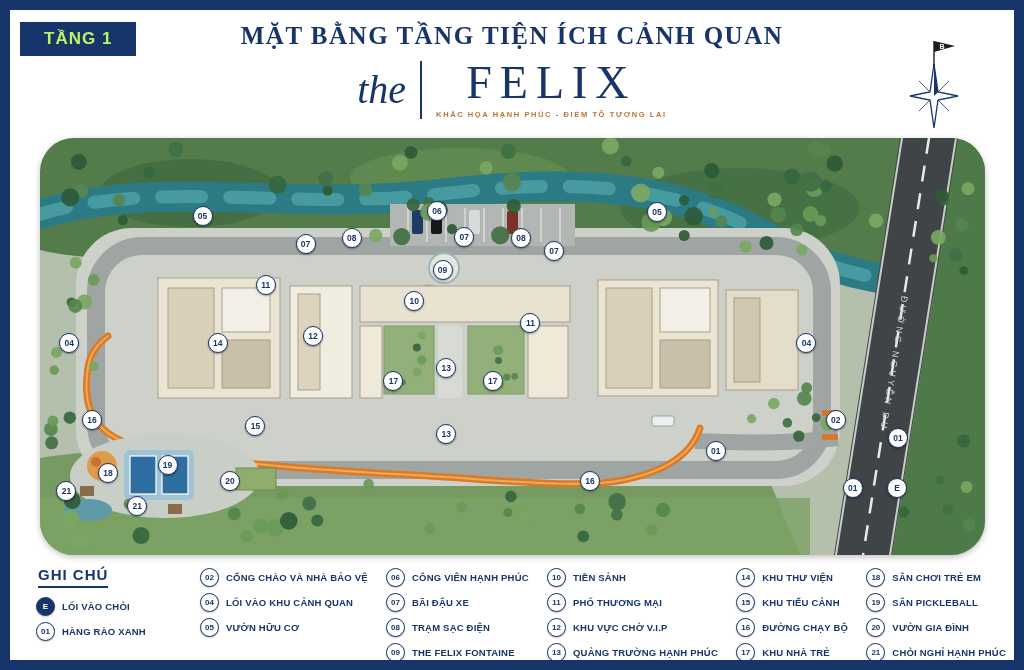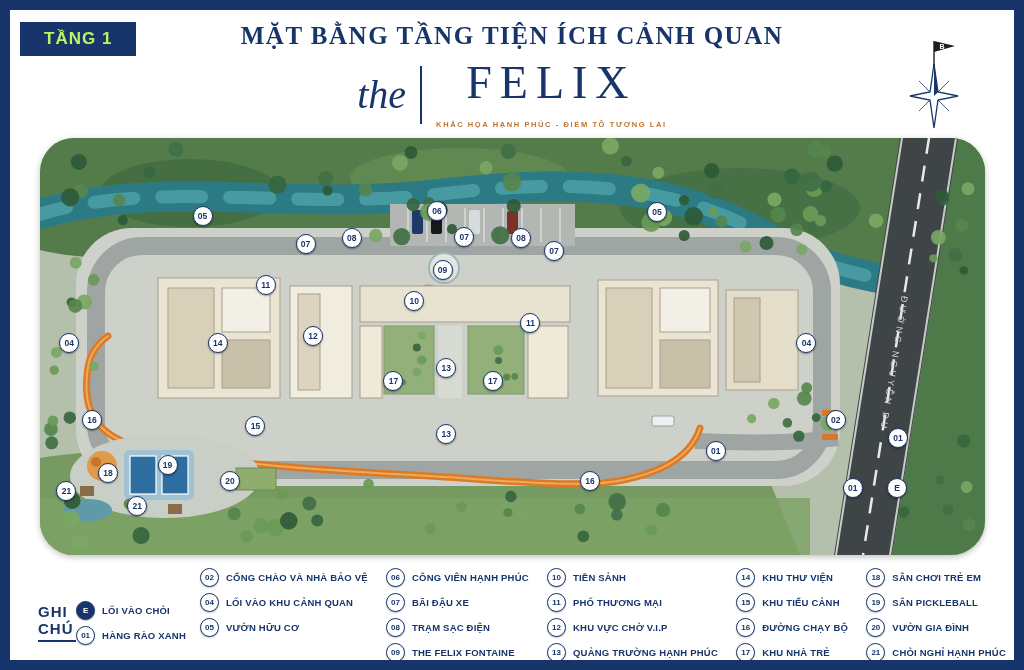--- a/index.html
+++ b/index.html
@@ -11,36 +11,36 @@
     font-family:"Liberation Sans",sans-serif;color:var(--navy);}
   
   .floor-badge{position:absolute;left:10px;top:12px;background:var(--navy);color:#bef264;
     font-weight:bold;font-size:17px;letter-spacing:1px;padding:7px 24px;}
   .main-title{position:absolute;top:12px;left:0;right:0;text-align:center;
     font-family:"Liberation Serif",serif;font-weight:700;font-size:25px;letter-spacing:1.5px;}
   .logo-row{position:absolute;top:50px;left:0;right:0;display:flex;justify-content:center;
     align-items:center;gap:14px;}
   .logo-the{font-family:"Liberation Serif",serif;font-style:italic;font-size:40px;line-height:1;}
   .logo-divider{width:2px;height:58px;background:var(--navy);}
-  .logo-felix-col{display:flex;flex-direction:column;align-items:center;gap:14px;}
+  .logo-felix-col{display:flex;flex-direction:column;align-items:center;gap:4px;}
   .logo-felix{font-family:"Liberation Serif",serif;font-size:46px;letter-spacing:8px;line-height:1;}
   .tagline{font-size:7.5px;letter-spacing:1.6px;color:var(--tagline);font-weight:bold;text-align:right;}
   .compass{position:absolute;right:48px;top:24px;width:64px;height:102px;}
   
   .plan{position:absolute;left:30px;top:128px;width:945px;height:417px;border-radius:34px;
     overflow:hidden;background:#b4bfac;box-shadow:0 2px 6px rgba(0,0,0,.25);}
   .plan svg{position:absolute;inset:0;width:100%;height:100%;display:block;}
   #markers{position:absolute;inset:0;}
   .marker{position:absolute;width:18px;height:18px;border-radius:50%;background:#fff;
     border:1.5px solid var(--navy);color:var(--navy);font-size:8.5px;font-weight:bold;
     display:flex;align-items:center;justify-content:center;transform:translate(-50%,-50%);
     box-shadow:0 1px 2px rgba(0,0,0,.4);}
   
   .legend{position:absolute;left:26px;top:554px;right:8px;display:flex;gap:14px;}
-  .legend-col-first{width:150px;flex:none;display:flex;flex-direction:row;margin-top:37px;}
+  .legend-col-first{width:150px;flex:none;display:flex;flex-direction:column;}
   .legend-title{font-size:15px;font-weight:bold;letter-spacing:1px;border-bottom:2.5px solid var(--navy);
     display:inline-block;align-self:flex-start;padding-bottom:3px;margin:2px 0 9px 2px;}
   .legend-items{display:flex;flex-direction:column;gap:6px;}
   .legend-cols{display:flex;flex:1;justify-content:space-between;gap:10px;padding-top:4px;}
   .legend-item{display:flex;align-items:center;gap:7px;}
   .lmark{flex:none;width:17px;height:17px;border-radius:50%;background:#fff;border:1.4px solid var(--navy);
     color:var(--navy);font-size:8px;font-weight:bold;display:flex;align-items:center;justify-content:center;
     box-shadow:0 1px 1.5px rgba(0,0,0,.25);}
   .lmark.filled{background:var(--navy);color:#fff;}
   .llabel{font-size:9.5px;font-weight:bold;letter-spacing:.2px;white-space:nowrap;}

